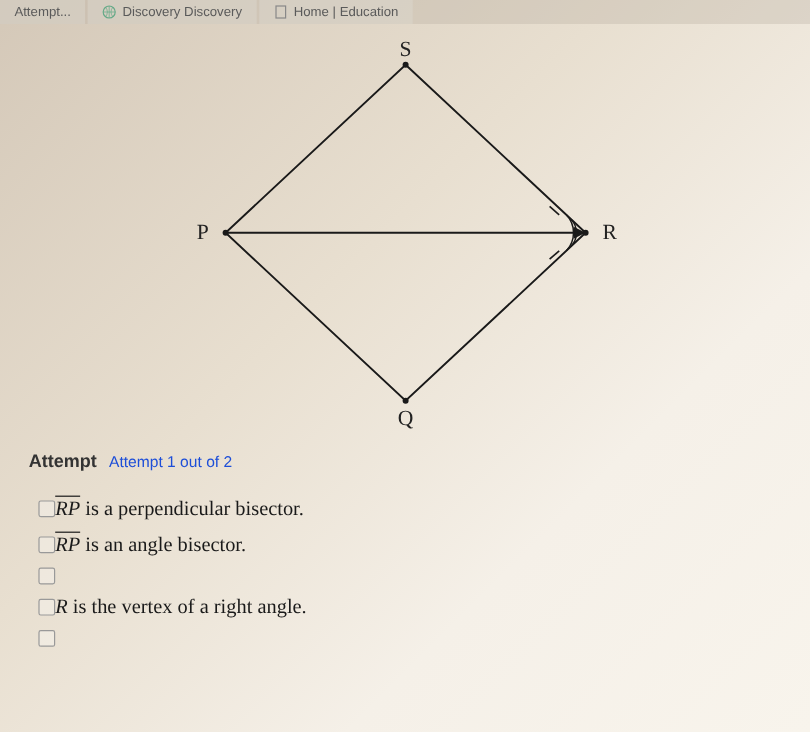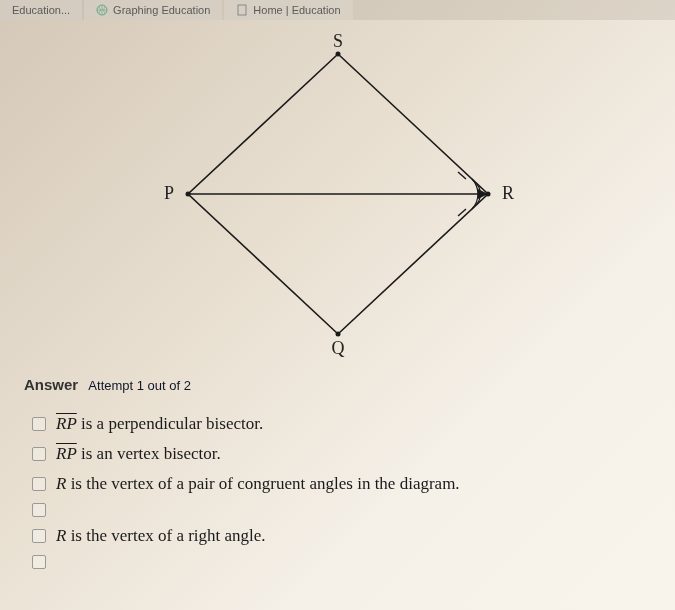--- a/index.html
+++ b/index.html
@@ -74,33 +74,32 @@
     }
     .answer-header {
       font-family: Arial, sans-serif;
       font-size: 15px;
       color: #333;
       margin-bottom: 20px;
     }
     .answer-header .attempt {
       font-weight: normal;
       font-size: 13px;
-      color: #0f172a;
+      color: #1d4ed8;
       margin-left: 6px;
     }
     .answer-bold {
       font-weight: bold;
     }
     .options {
       padding-left: 8px;
     }
     .option-row {
       display: flex;
       align-items: center;
-      gap: 10px;
       margin-bottom: 8px;
       font-size: 17px;
       color: #1a1a1a;
     }
     .checkbox {
       width: 14px;
       height: 14px;
       border: 1.5px solid #999;
       border-radius: 2px;
       background: rgba(255,255,255,0.3);
@@ -118,30 +117,30 @@
     .mathvar {
       font-style: italic;
       font-family: 'Times New Roman', serif;
     }
   </style>
 </head>
 <body>
 
 <div class="tabs">
   <div class="tab">
-    <span>Education...</span>
+    <span>Attempt...</span>
   </div>
   <div class="tab">
     <span class="tab-icon">
       <svg viewBox="0 0 12 12">
           <circle cx="6" cy="6" r="5" fill="none" stroke="#6a8" stroke-width="1"></circle>
           <path d="M1 6 h10 M6 1 v10 M3 2 Q6 6 3 10 M9 2 Q6 6 9 10" stroke="#6a8" stroke-width="0.6" fill="none"></path>
         </svg>
     </span>
-    <span>Graphing Education</span>
+    <span>Discovery Discovery</span>
   </div>
   <div class="tab">
     <span class="tab-icon">
       <svg viewBox="0 0 12 12">
           <rect x="2" y="1" width="8" height="10" fill="none" stroke="#888" stroke-width="1"></rect>
         </svg>
     </span>
     <span>Home | Education</span>
   </div>
 </div>
@@ -161,35 +160,31 @@
     <circle class="vertex-dot" cx="30" cy="165" r="2.5"></circle>
     <text class="vertex-label" x="180" y="18" text-anchor="middle">S</text>
     <text class="vertex-label" x="344" y="170" text-anchor="start">R</text>
     <text class="vertex-label" x="180" y="325" text-anchor="middle">Q</text>
     <text class="vertex-label" x="16" y="170" text-anchor="end">P</text>
   </svg>
 </div>
 
 <div class="answer-section">
   <div class="answer-header">
-    <span class="answer-bold">Answer</span>
+    <span class="answer-bold">Attempt</span>
     <span class="attempt">Attempt 1 out of 2</span>
   </div>
   <div class="options">
     <div class="option-row">
       <span class="checkbox"></span>
       <span class="option-text"><span class="overline">RP</span><span> is a perpendicular bisector.</span></span>
     </div>
     <div class="option-row">
       <span class="checkbox"></span>
-      <span class="option-text"><span class="overline">RP</span><span> is an vertex bisector.</span></span>
-    </div>
-    <div class="option-row">
-      <span class="checkbox"></span>
-      <span class="option-text"><span class="mathvar">R</span><span> is the vertex of a pair of congruent angles in the diagram.</span></span>
+      <span class="option-text"><span class="overline">RP</span><span> is an angle bisector.</span></span>
     </div>
     <div class="option-row">
       <span class="checkbox"></span>
     </div>
     <div class="option-row">
       <span class="checkbox"></span>
       <span class="option-text"><span class="mathvar">R</span><span> is the vertex of a right angle.</span></span>
     </div>
     <div class="option-row">
       <span class="checkbox"></span>

